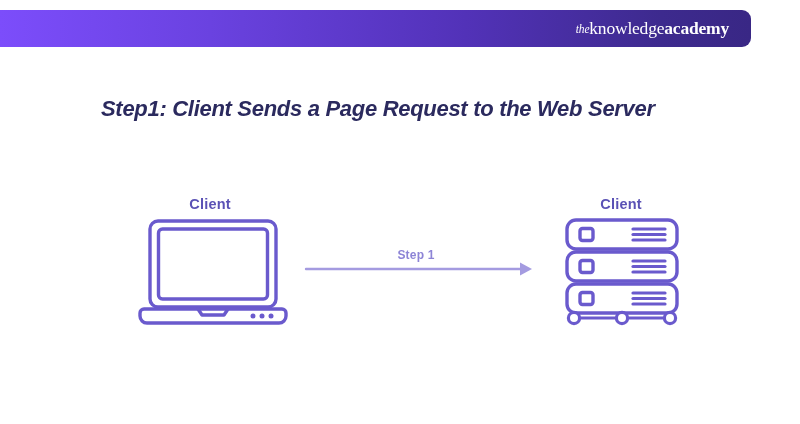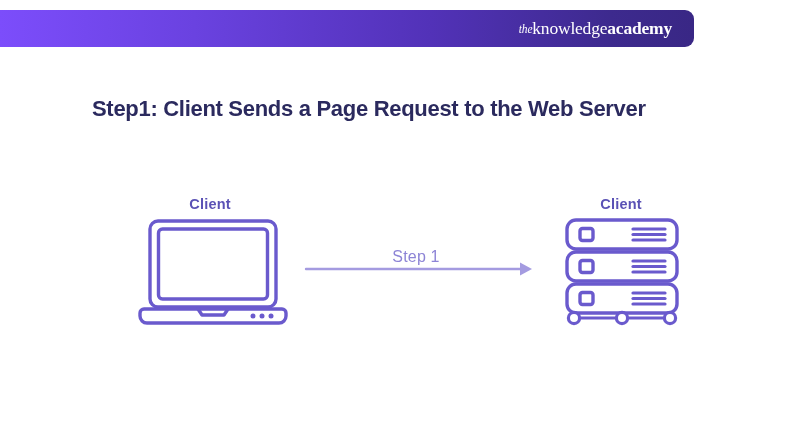--- a/index.html
+++ b/index.html
@@ -13,21 +13,21 @@
     font-family: "Liberation Sans", sans-serif;
     overflow: hidden;
     position: relative;
   }
 
   
   .header-bar {
     position: absolute;
     left: 0;
     top: 10px;
-    width: 694px;
+    width: 751px;
     height: 37px;
     background: linear-gradient(90deg, #7c4dfb 0%, #6a42e0 28%, #5232b8 62%, #3d2a8e 88%, #392785 100%);
     border-top-right-radius: 9px;
     border-bottom-right-radius: 9px;
     display: flex;
     align-items: center;
     justify-content: flex-end;
   }
   .logo {
     color: #ffffff;
@@ -46,27 +46,28 @@
   .logo .logo-knowledge {
     font-weight: 400;
   }
   .logo .logo-academy {
     font-weight: 700;
   }
 
   
   .page-title {
     position: absolute;
-    left: 92px;
+    left: 101px;
     top: 96px;
     color: #2b2a5e;
     font-size: 22px;
     font-weight: 700;
     letter-spacing: -0.3px;
     white-space: nowrap;
+    font-style: italic;
   }
 
   
   .diagram {
     position: absolute;
     left: 8px;
     top: 0;
     width: 800px;
     height: 424px;
   }
@@ -83,22 +84,22 @@
   .label-client { left: 122px; top: 196px; }
   .label-server { left: 533px; top: 196px; }
 
   .step-label {
     position: absolute;
     left: 350px;
     top: 248px;
     width: 116px;
     text-align: center;
     color: #8d84d6;
-    font-size: 16px;
-    font-weight: 400;
+    font-size: 12px;
+    font-weight: 700;
     letter-spacing: 0.2px;
   }
 
   svg.art {
     position: absolute;
     left: 0;
     top: 0;
     width: 800px;
     height: 424px;
     overflow: visible;

